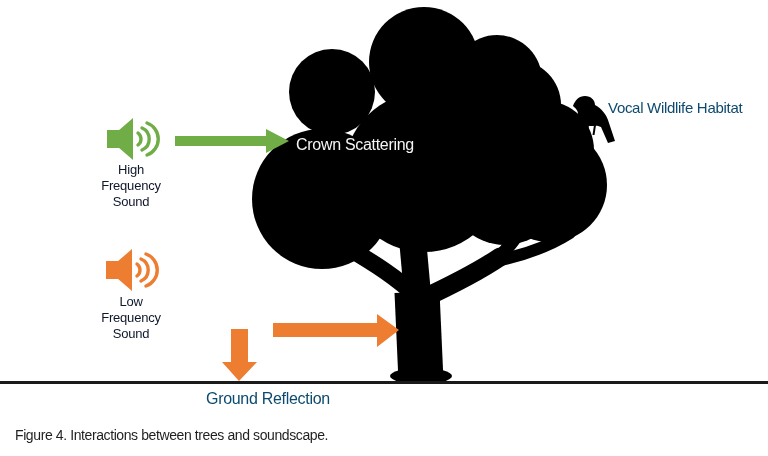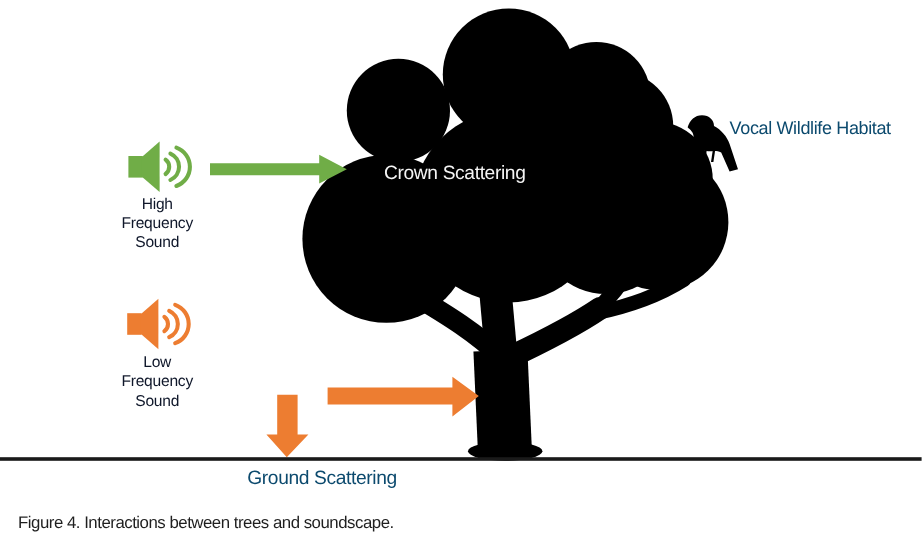--- a/index.html
+++ b/index.html
@@ -129,21 +129,21 @@
     <span>Frequency</span>
     <span>Sound</span>
   </div>
 
   <div class="src-label" style="left:71px; top:294px;">
     <span>Low</span>
     <span>Frequency</span>
     <span>Sound</span>
   </div>
 
-  <div class="lbl on-dark" style="left:296px; top:135px;margin-left:24px;">Crown Scattering</div>
+  <div class="lbl on-dark" style="left:296px; top:135px;">Crown Scattering</div>
 
 
-  <div class="lbl" style="left:206px; top:389px;">Ground Scattering</div>
+  <div class="lbl" style="left:206px; top:389px;">Ground Reflection</div>
 
   <div class="lbl habitat" style="left:608px; top:98px;">Vocal Wildlife Habitat</div>
 
   <div class="caption">Figure 4. Interactions between trees and soundscape.</div>
 </div>
 
 </body></html>

